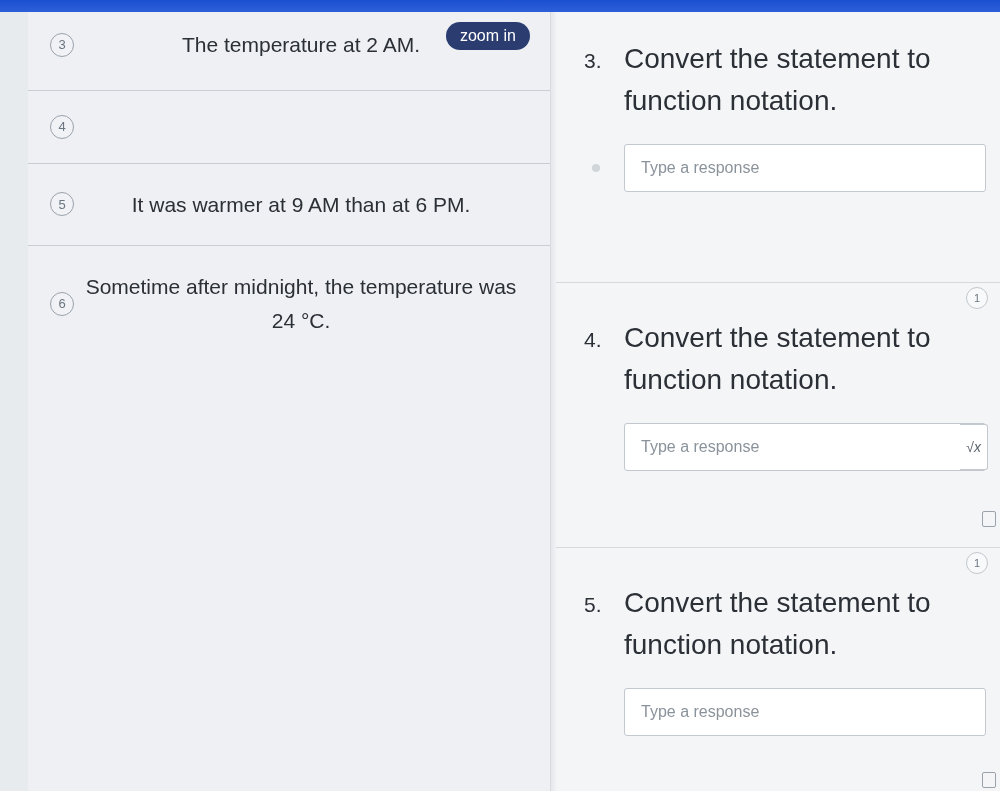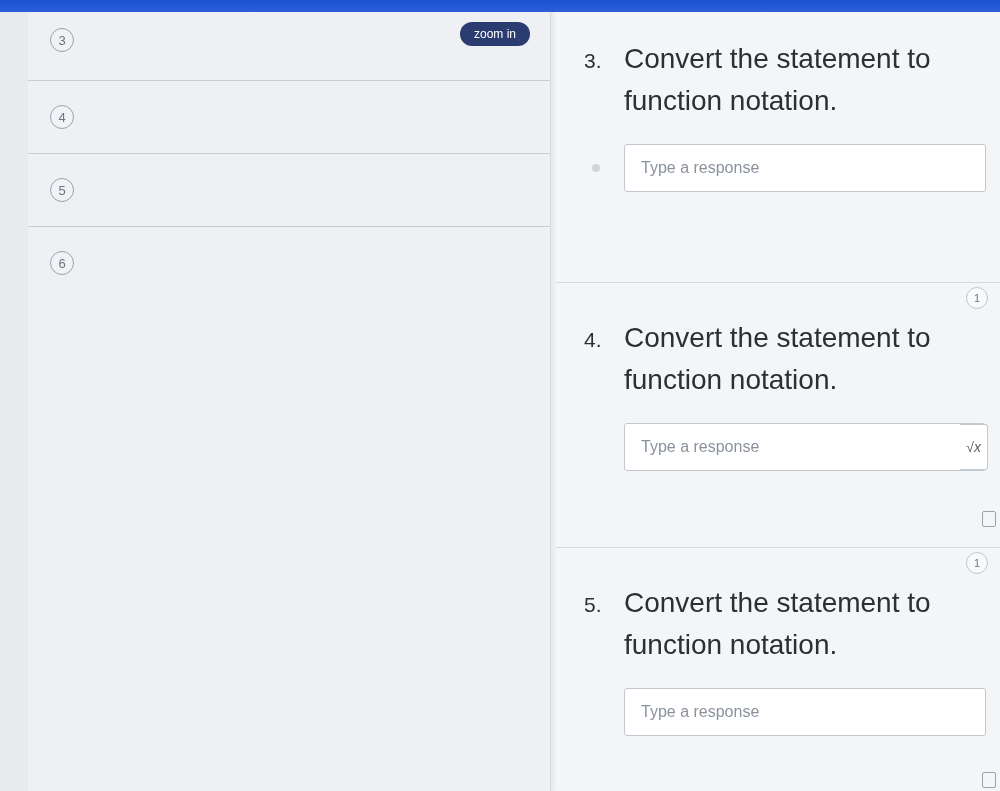--- a/index.html
+++ b/index.html
@@ -9,21 +9,21 @@
   .main { display: flex; height: 779px; }
   .gutter-left { width: 28px; background: #e8ebee; }
   .left-panel { width: 522px; background: #eef0f3; }
   .right-panel { flex: 1; background: #f3f5f7; position: relative; }
   .divider { width: 6px; background: linear-gradient(90deg, #e5e8eb 0%, #f0f2f5 100%); border-left: 1px solid #d8dce0; }
 
   .row { border-bottom: 1px solid #c7cdd3; padding: 24px 22px; display: flex; align-items: center; position: relative; background: #eef0f3; }
   .row:first-child { padding-top: 16px; padding-bottom: 28px; }
   .badge-num { width: 24px; height: 24px; border: 1.5px solid #9aa2ab; border-radius: 50%; display: inline-flex; align-items: center; justify-content: center; font-size: 13px; color: #6b7580; background: #f0f2f5; flex-shrink: 0; }
   .row-text { flex: 1; text-align: center; font-size: 21px; color: #2b2f36; line-height: 1.6; padding: 0 6px; }
-  .zoom-pill { position: absolute; top: 10px; right: 20px; background: #2b3d70; color: #fff; font-size: 12px; padding: 5px 14px; border-radius: 14px; cursor: pointer; }
+  .zoom-pill { position: absolute; top: 10px; right: 20px; background: #2b3d70; color: #fff; font-size: 16px; padding: 5px 14px; border-radius: 14px; cursor: pointer; }
 
   .rp-item { padding: 18px 14px 30px 28px; }
   .rp-head { display: flex; gap: 18px; align-items: baseline; margin-bottom: 22px; position: relative; }
   .rp-num { font-size: 21px; color: #2b2f36; width: 22px; flex-shrink: 0; }
   .rp-prompt { font-size: 28px; color: #2b2f36; line-height: 1.5; flex: 1; }
   .points-badge { position: absolute; right: -2px; top: -10px; width: 22px; height: 22px; border: 1px solid #c2c8ce; border-radius: 50%; display: inline-flex; align-items: center; justify-content: center; font-size: 11px; color: #6b7580; background: #f8f9fb; }
   .resp-wrap { margin-left: 40px; position: relative; }
   .resp-input { width: 100%; border: 1px solid #c2c8ce; border-radius: 3px; background: #fff; padding: 14px 16px; font-size: 16px; color: #333; outline: none; }
   .resp-input::placeholder { color: #8a929b; }
   .sqrt-tag { position: absolute; right: -2px; top: 50%; transform: translateY(-50%); background: #fff; border: 1px solid #c2c8ce; border-left: none; border-radius: 0 3px 3px 0; padding: 14px 6px; font-size: 14px; color: #5b646e; font-style: italic; }
@@ -38,30 +38,33 @@
 </head>
 <body>
 
 <div class="topbar"></div>
 <div class="main">
   <div class="gutter-left"></div>
 
   <div class="left-panel">
     <div class="row">
       <span class="badge-num">3</span>
+      <div class="row-text">The temperature at 2 AM.</div>
       <div class="zoom-pill">zoom in</div>
     </div>
     <div class="row">
       <span class="badge-num">4</span>
     </div>
     <div class="row">
       <span class="badge-num">5</span>
+      <div class="row-text">It was warmer at 9 AM than at 6 PM.</div>
     </div>
     <div class="row" style="border-bottom:none;">
       <span class="badge-num">6</span>
+      <div class="row-text">Sometime after midnight, the temperature was 24 °C.</div>
     </div>
   </div>
 
   <div class="divider"></div>
 
   <div class="right-panel">
 
     <div class="rp-item" id="rp1" style="position:relative;">
       <div class="rp-head">
         <div class="rp-num">3.</div>

